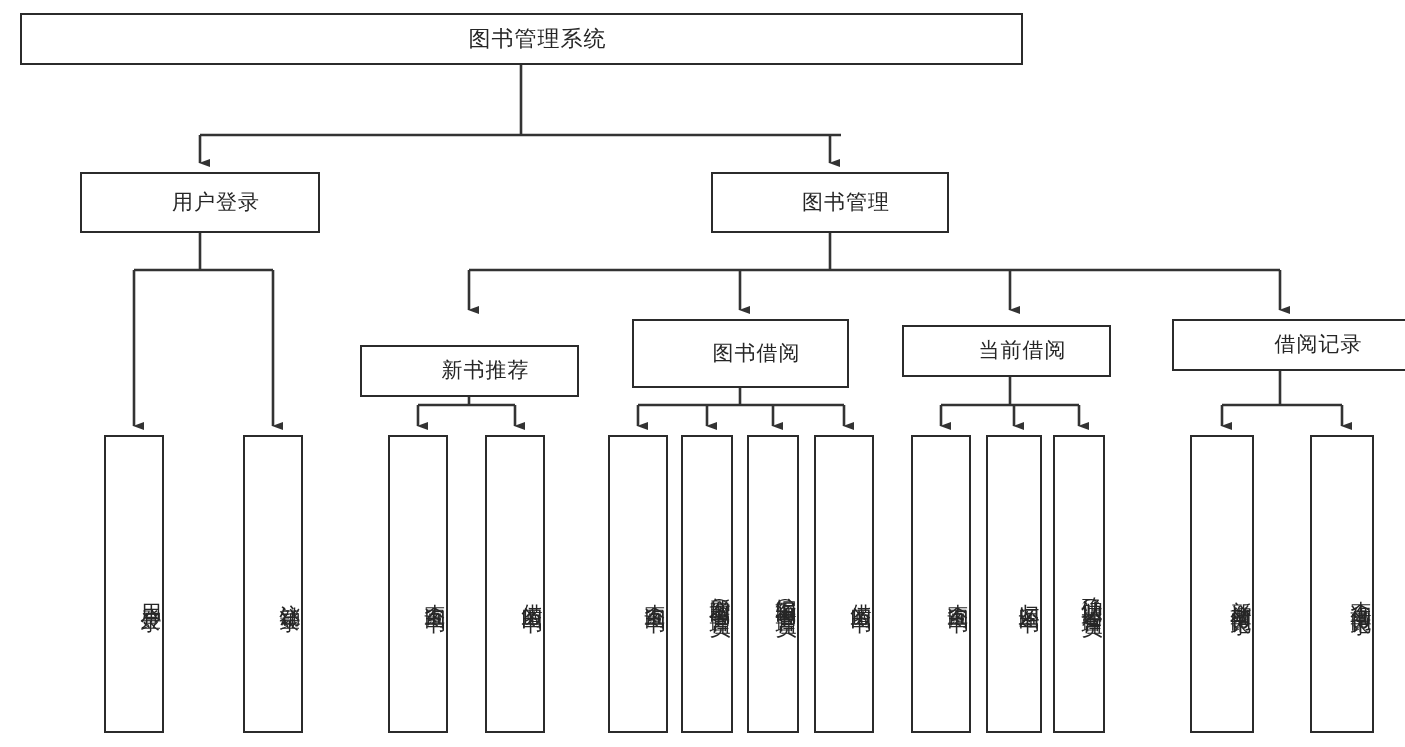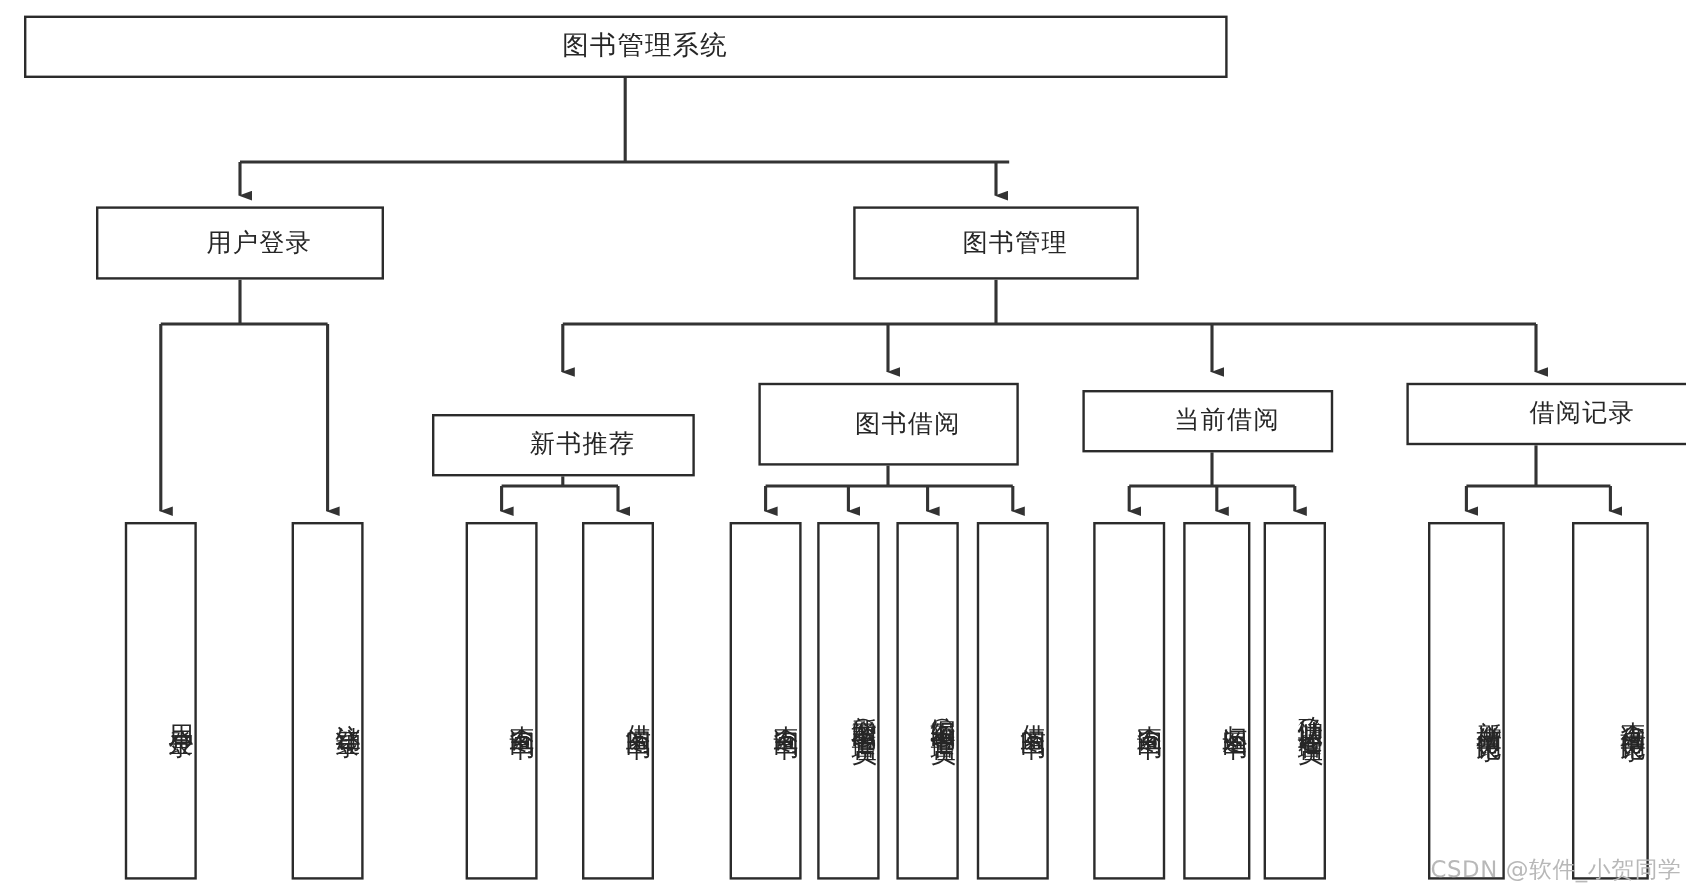--- a/index.html
+++ b/index.html
@@ -185,15 +185,14 @@
     <span>确认归还（管理员）</span>
   </div>
 
   <div class="node node-v" style="left:1190px; top:435px; width:64px; height:298px;">
     <span>新增借阅记录</span>
   </div>
   <div class="node node-v" style="left:1310px; top:435px; width:64px; height:298px;">
     <span>查询借阅记录</span>
   </div>
 
-  <div class="watermark" style="left:1192px; top:712px;">CSDN @软件_小贺同学</div>
 
 </div>
 
 </body></html>

